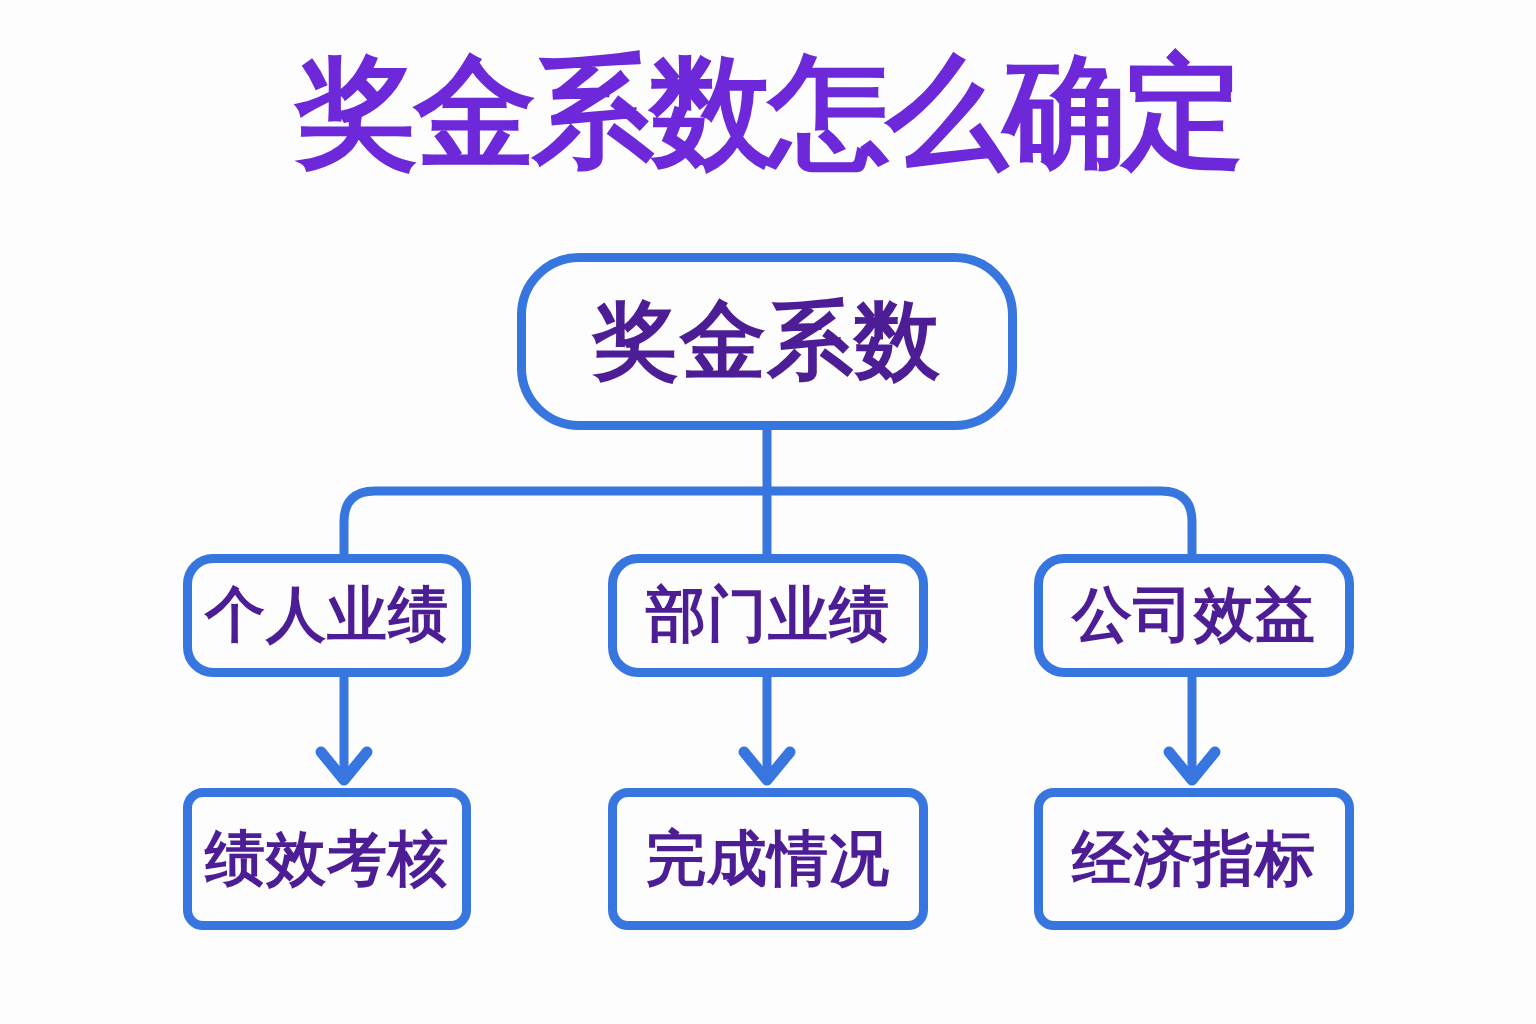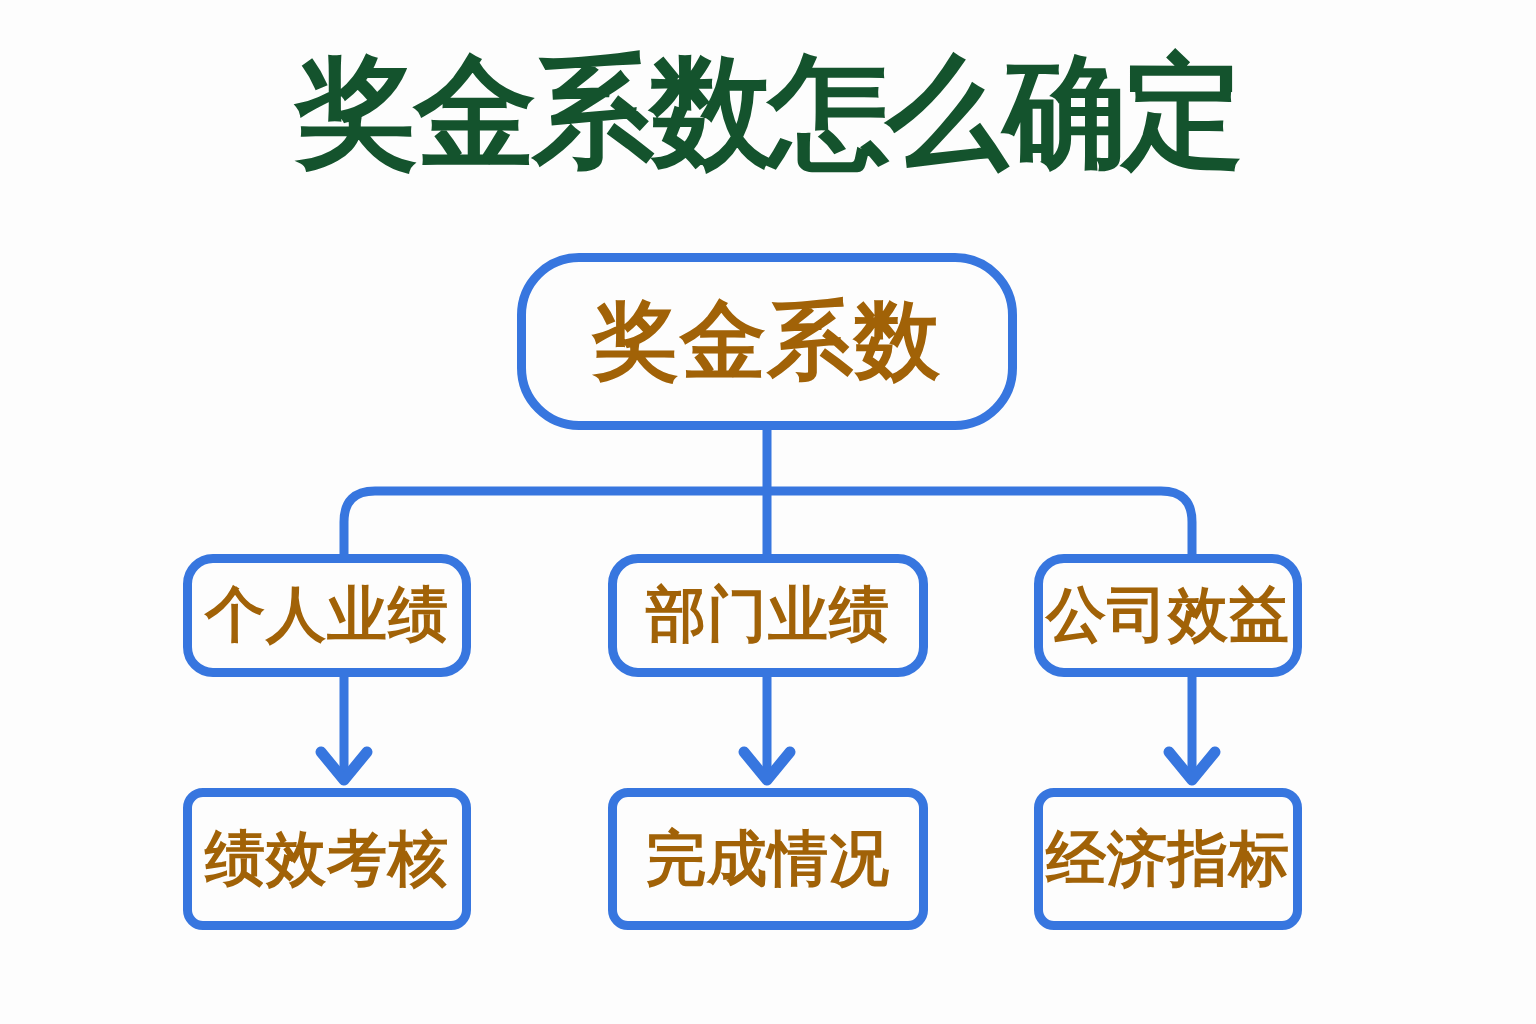--- a/index.html
+++ b/index.html
@@ -19,36 +19,36 @@
     position: absolute;
     top: 42px;
     left: 0;
     width: 100%;
     margin: 0;
     text-align: center;
     font-size: 122px;
     line-height: 1.15;
     font-weight: 900;
     letter-spacing: -4px;
-    color: #14532d;
+    color: #6d28d9;
   }
   .connectors {
     position: absolute;
     inset: 0;
     pointer-events: none;
   }
   .node {
     position: absolute;
     display: flex;
     align-items: center;
     justify-content: center;
     background: #fdfdfd;
     border: 9px solid #3776df;
     box-sizing: border-box;
-    color: #a16207;
+    color: #4c1d95;
     font-weight: 900;
   }
   .node-root {
     left: 517px;
     top: 253px;
     width: 500px;
     height: 177px;
     border-radius: 62px;
     font-size: 86px;
   }
@@ -59,21 +59,21 @@
     font-size: 60px;
   }
   .node-leaf {
     top: 788px;
     height: 142px;
     border-radius: 20px;
     font-size: 60px;
   }
   .pos-left   { left: 183px;  width: 288px; }
   .pos-center { left: 608px;  width: 320px; }
-  .pos-right  { left: 1034px; width: 268px; }
+  .pos-right  { left: 1034px; width: 320px; }
   .node-label {
     letter-spacing: 1px;
     white-space: nowrap;
   }
 </style>
 </head>
 <body>
 
 <div class="canvas">
 

